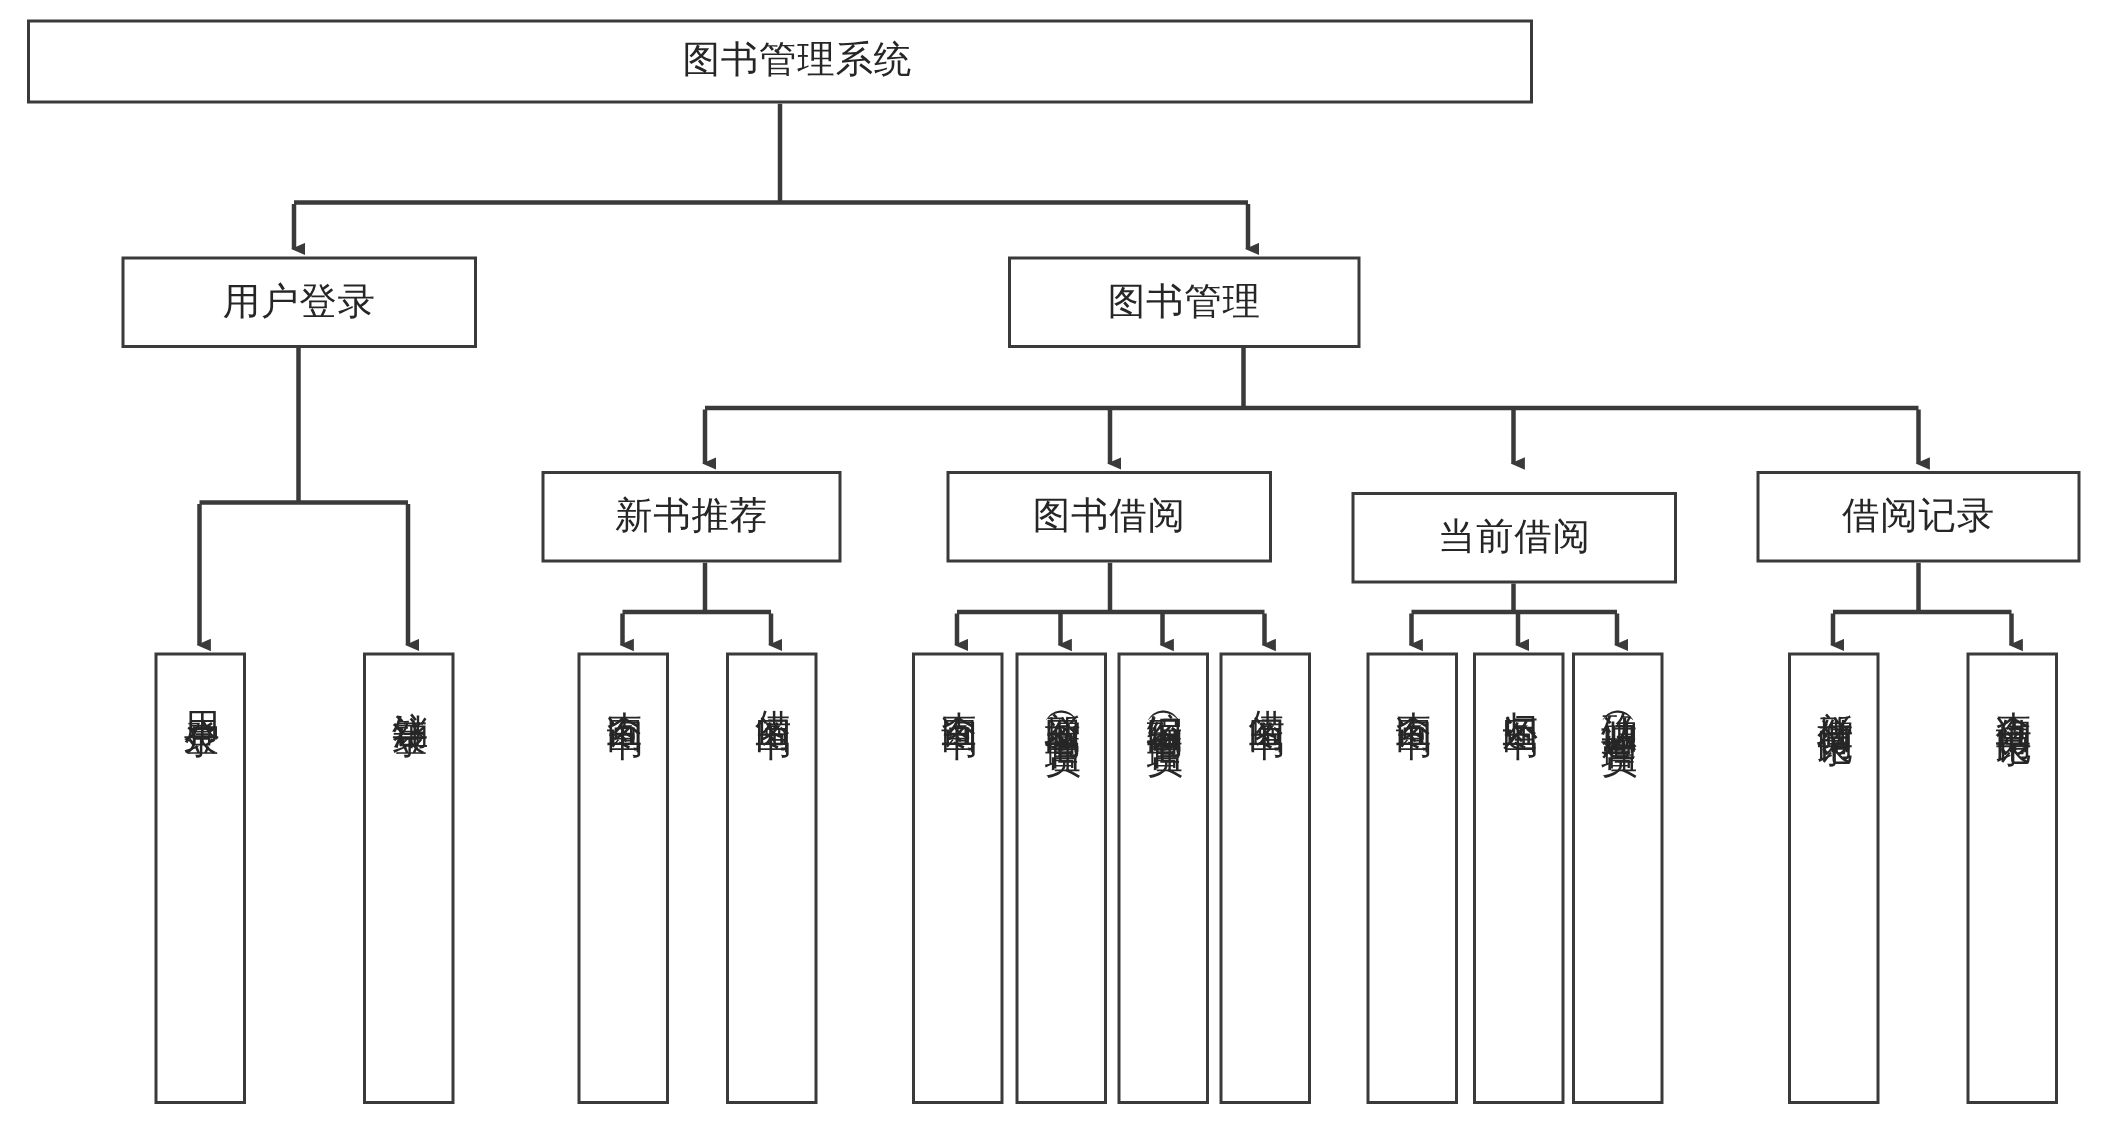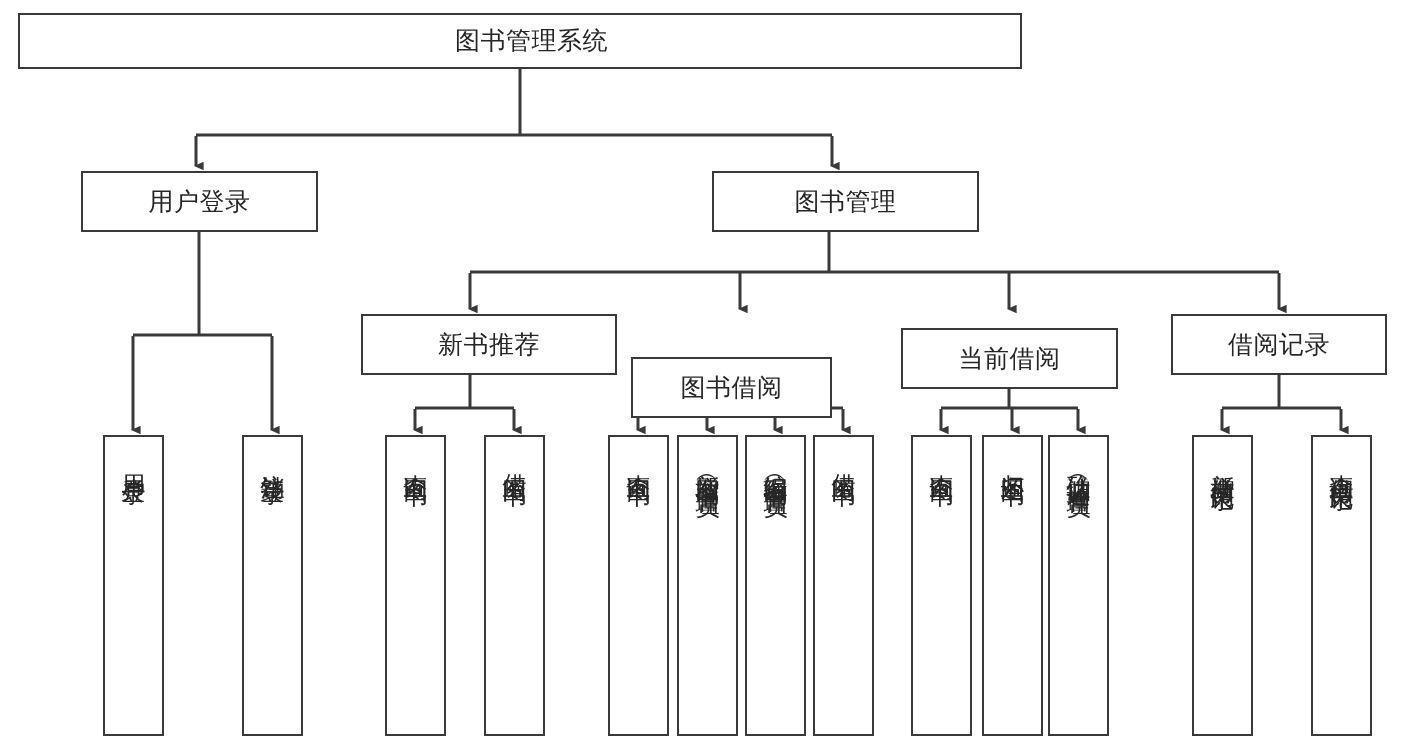--- a/index.html
+++ b/index.html
@@ -127,28 +127,28 @@
     </g>
   </svg>
 
   <div class="node root horiz" style="left: 18px; top: 13px; width: 1004px; height: 56px; padding-left: 23px;">
     <span class="hlabel">图书管理系统</span>
   </div>
 
   <div class="node horiz" style="left: 81px; top: 171px; width: 237px; height: 61px;">
     <span class="hlabel">用户登录</span>
   </div>
-  <div class="node horiz" style="left: 712px; top: 171px; width: 267px; height: 61px;">
+  <div class="node horiz" style="left: 672px; top: 171px; width: 235px; height: 61px;">
     <span class="hlabel">图书管理</span>
   </div>
 
-  <div class="node horiz" style="left: 361px; top: 314px; width: 256px; height: 61px;">
+  <div class="node horiz" style="left: 361px; top: 314px; width: 200px; height: 61px;">
     <span class="hlabel">新书推荐</span>
   </div>
-  <div class="node horiz" style="left: 631px; top: 314px; width: 201px; height: 61px; margin-top: 43px;">
+  <div class="node horiz" style="left: 631px; top: 314px; width: 217px; height: 61px;">
     <span class="hlabel">图书借阅</span>
   </div>
   <div class="node horiz" style="left: 901px; top: 328px; width: 217px; height: 61px;">
     <span class="hlabel">当前借阅</span>
   </div>
   <div class="node horiz" style="left: 1171px; top: 314px; width: 216px; height: 61px; text-align: right;">
     <span class="hlabel">借阅记录</span>
   </div>
 
   <div class="node leaf" style="left: 103px; top: 435px; width: 61px; height: 301px;">

